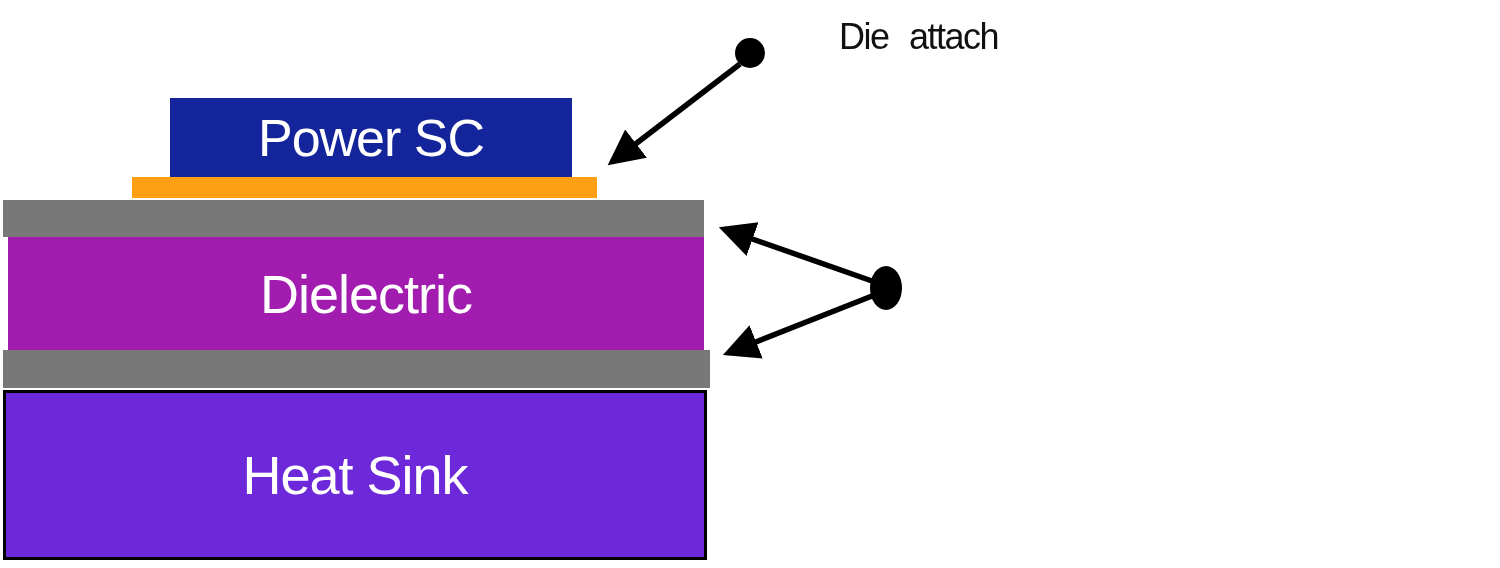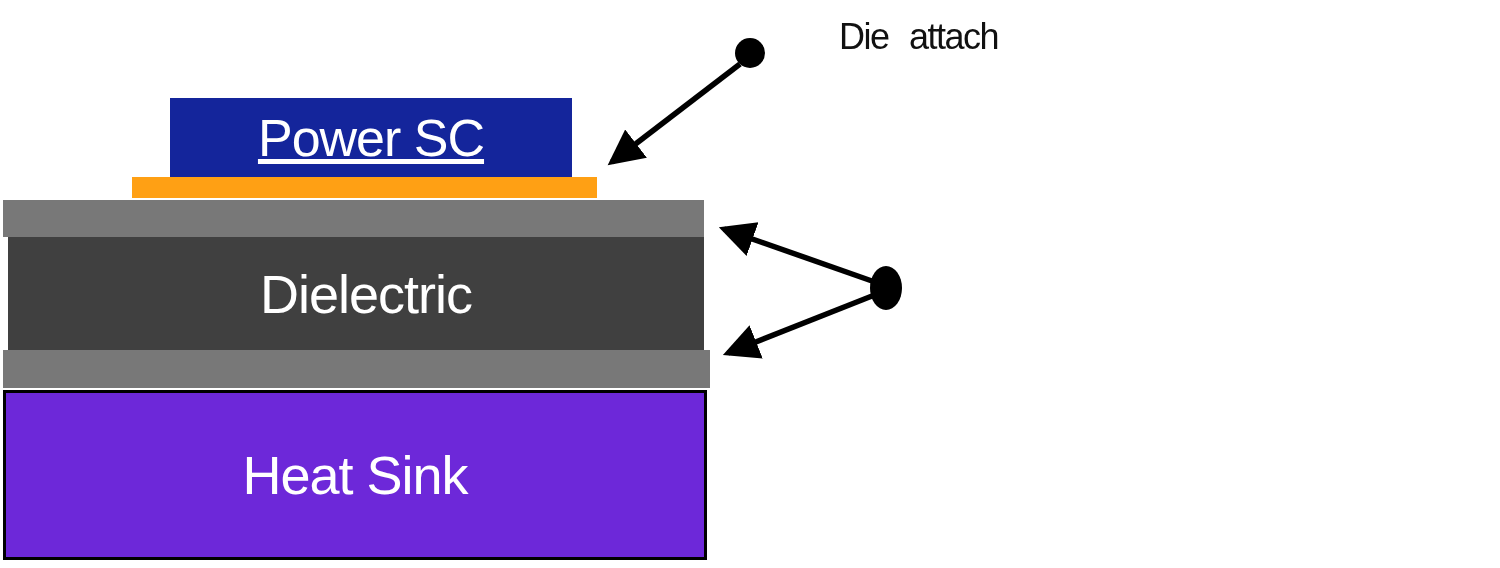--- a/index.html
+++ b/index.html
@@ -28,21 +28,21 @@
     white-space: nowrap;
     line-height: 1;
   }
   .layer-power-sc        { left: 170px; top: 98px;  width: 402px; height: 80px;  }
   .layer-die-attach      { left: 132px; top: 177px; width: 465px; height: 21px;  }
   .layer-met-top         { left: 3px;   top: 200px; width: 701px; height: 37px;  }
   .layer-dielectric      { left: 8px;   top: 237px; width: 696px; height: 113px; }
   .layer-met-bottom      { left: 3px;   top: 350px; width: 707px; height: 38px;  }
   .layer-heat-sink       { left: 3px;   top: 390px; width: 704px; height: 170px; border: 3px solid #000000; }
 
-  .layer-power-sc .layer-label  { font-size: 52px; text-decoration: underline; }
+  .layer-power-sc .layer-label  { font-size: 52px; }
   .layer-dielectric .layer-label{ font-size: 54px; }
   .layer-heat-sink .layer-label { font-size: 54px; }
 
   .annotation {
     position: absolute;
     color: #111111;
     white-space: nowrap;
     line-height: 1.05;
     letter-spacing: -1.5px;
   }
@@ -69,21 +69,21 @@
 <div class="canvas">
 
   <div class="layer layer-power-sc" style="background: rgb(20, 37, 155);">
     <span class="layer-label" style="color: rgb(255, 255, 255);">Power SC</span>
   </div>
 
   <div class="layer layer-die-attach" style="background: rgb(255, 160, 20);"></div>
 
   <div class="layer layer-met-top" style="background: rgb(120, 120, 120);"></div>
 
-  <div class="layer layer-dielectric" style="background: #404040; padding-left: 20px;">
+  <div class="layer layer-dielectric" style="background: #a21caf; padding-left: 20px;">
     <span class="layer-label" style="color: rgb(255, 255, 255);">Dielectric</span>
   </div>
 
   <div class="layer layer-met-bottom" style="background: rgb(120, 120, 120);"></div>
 
   <div class="layer layer-heat-sink" style="background: #6d28d9; border-color: rgb(0, 0, 0);">
     <span class="layer-label" style="color: rgb(255, 255, 255);">Heat Sink</span>
   </div>
 
   <svg class="arrows-overlay" viewBox="0 0 1500 568" xmlns="http://www.w3.org/2000/svg">

